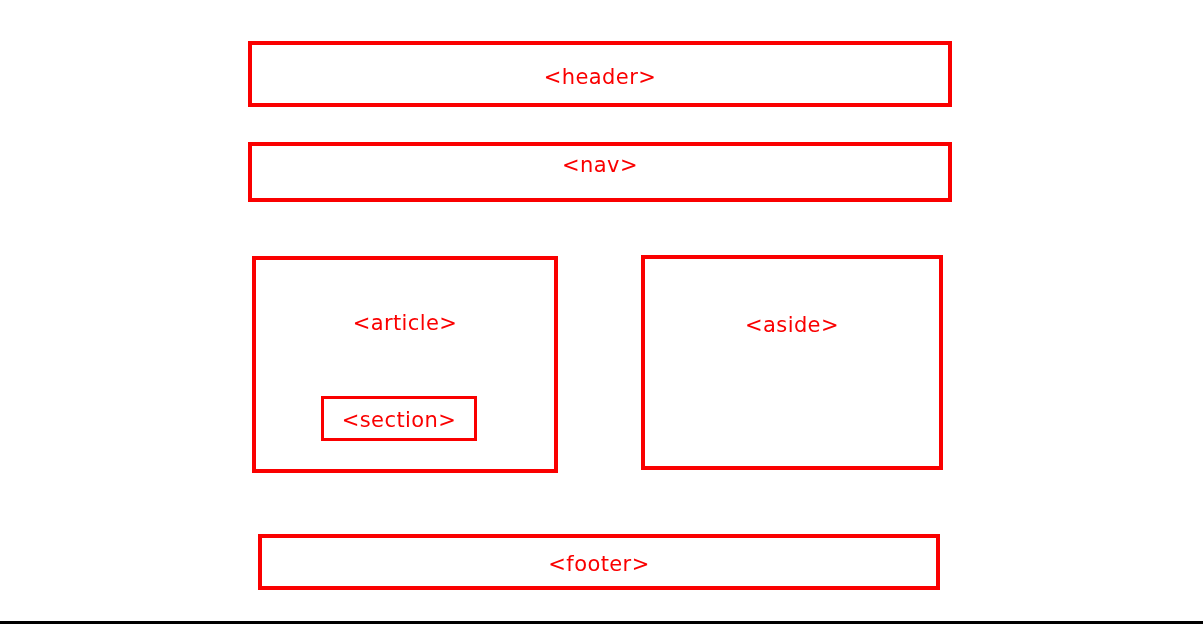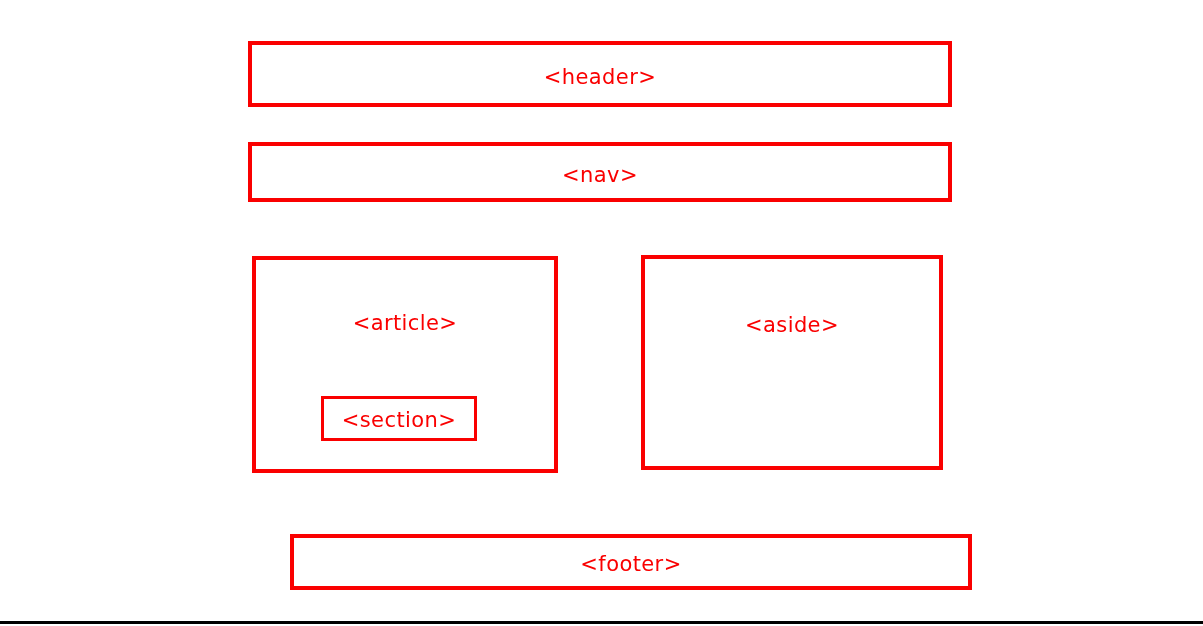--- a/index.html
+++ b/index.html
@@ -49,21 +49,21 @@
   #header-box .box-label { top: 20px; }
 
   
   #nav-box {
     left: 248px;
     top: 142px;
     width: 704px;
     height: 60px;
     border-width: 4px;
   }
-  #nav-box .box-label { top: 17px; }
+  #nav-box .box-label { top: 7px; }
 
   
   #article-box {
     left: 252px;
     top: 256px;
     width: 306px;
     height: 217px;
     border-width: 4px;
   }
   #article-box > .box-label { top: 51px; }
@@ -88,21 +88,20 @@
   }
   #aside-box .box-label { top: 54px; }
 
   
   #footer-box {
     left: 258px;
     top: 534px;
     width: 682px;
     height: 56px;
     border-width: 4px;
-    margin-left: 32px;
   }
   #footer-box .box-label { top: 14px; }
 
   
   #watermark {
     position: absolute;
     right: 13px;
     top: 597px;
     color: #d2d2d2;
     font-family: "DejaVu Sans", sans-serif;

